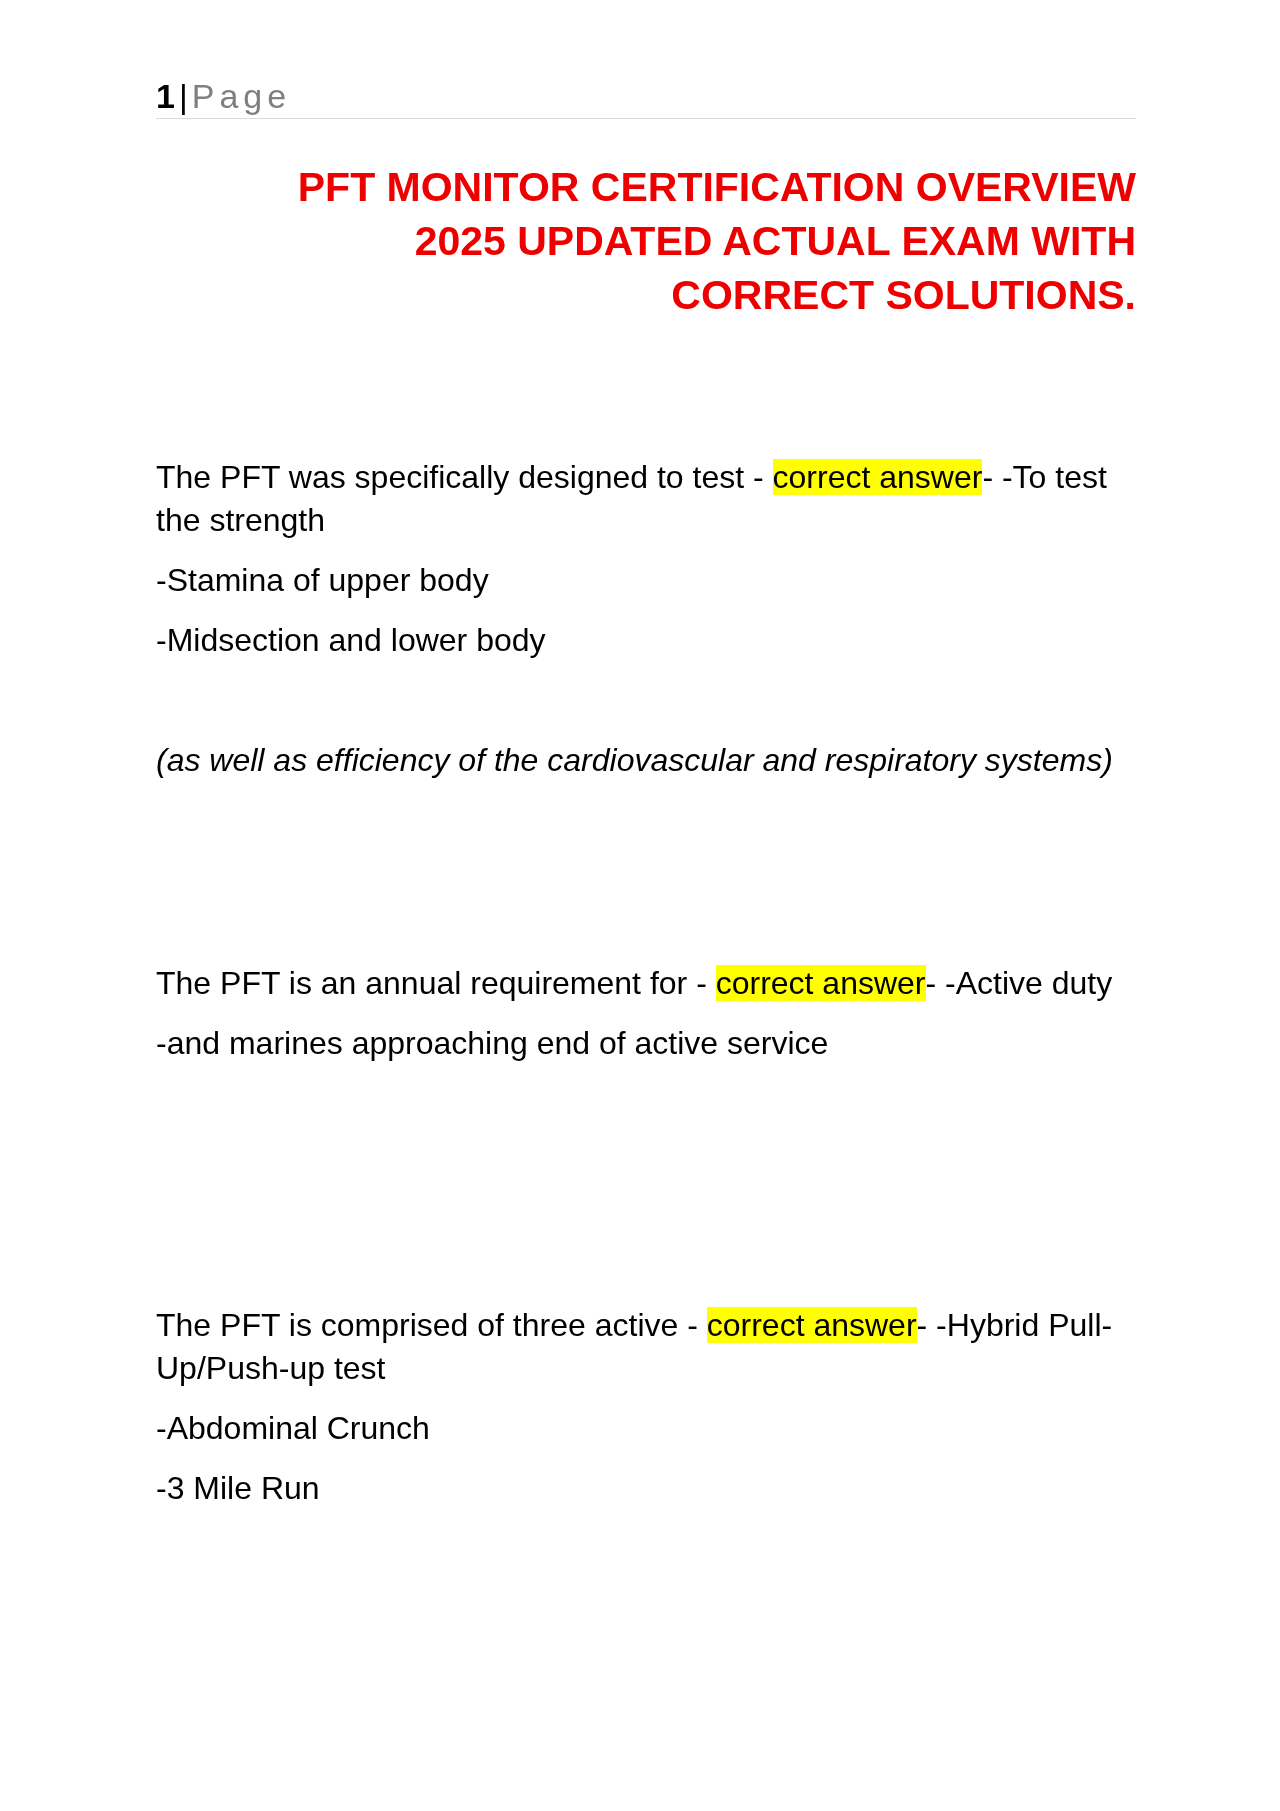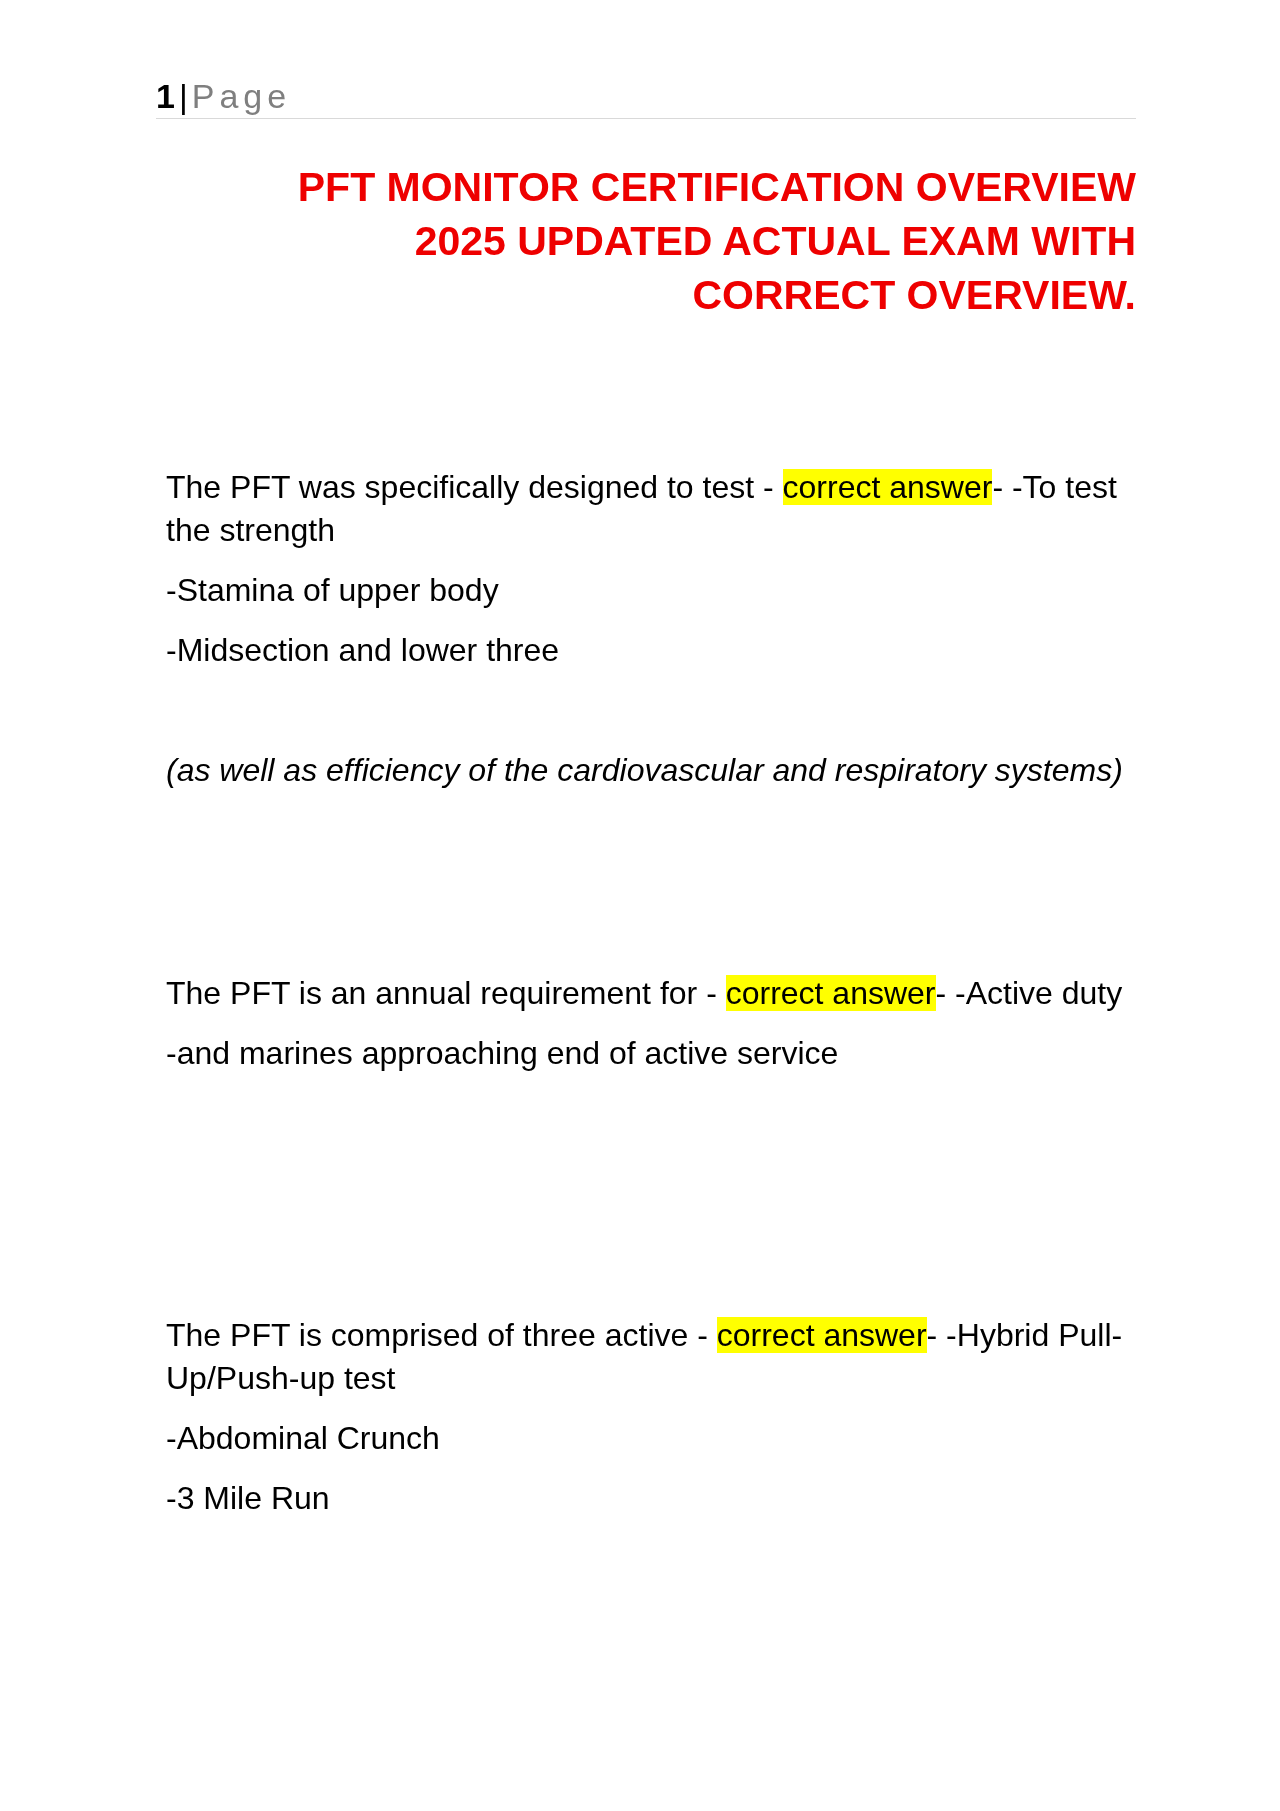--- a/index.html
+++ b/index.html
@@ -57,48 +57,48 @@
   }
   .title div { white-space: nowrap; }
   .qa {
     position: absolute;
     left: 156px;
     width: 980px;
     font-size: 32px;
     line-height: 43px;
   }
   .qa p {
-    margin: 10px;
+    margin: 0;
   }
   .qa .line {
     margin-top: 17px;
   }
   .hl {
     background: #ffff00;
   }
 </style>
 </head>
 <body>
 
 <div class="page">
 
   <div class="page-header">
     <span class="page-num">1</span><span class="page-sep">|</span><span class="page-word">Page</span>
   </div>
 
   <div class="title">
     <div>PFT MONITOR CERTIFICATION OVERVIEW</div>
     <div>2025 UPDATED ACTUAL EXAM WITH</div>
-    <div>CORRECT OVERVIEW.</div>
+    <div>CORRECT SOLUTIONS.</div>
   </div>
 
   <div class="qa" style="top:456px;">
     <p><span>The PFT was specifically designed to test - </span><span class="hl">correct answer</span><span>- -To test the strength</span></p>
     <p class="line">-Stamina of upper body</p>
-    <p class="line">-Midsection and lower three</p>
+    <p class="line">-Midsection and lower body</p>
   </div>
 
   <div class="qa" style="top:739px;font-style:italic;">
     <p>(as well as efficiency of the cardiovascular and respiratory systems)</p>
   </div>
 
   <div class="qa" style="top:962px;">
     <p><span>The PFT is an annual requirement for - </span><span class="hl">correct answer</span><span>- -Active duty</span></p>
     <p class="line">-and marines approaching end of active service</p>
   </div>

